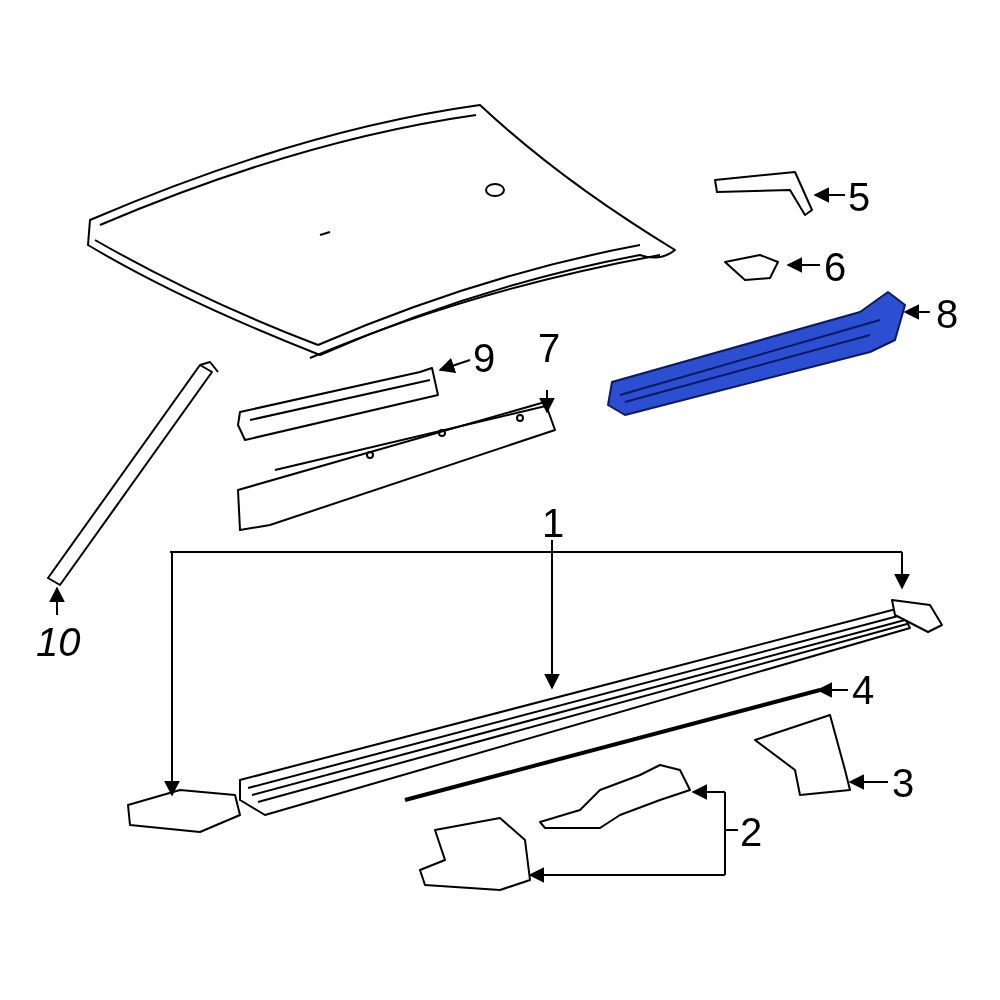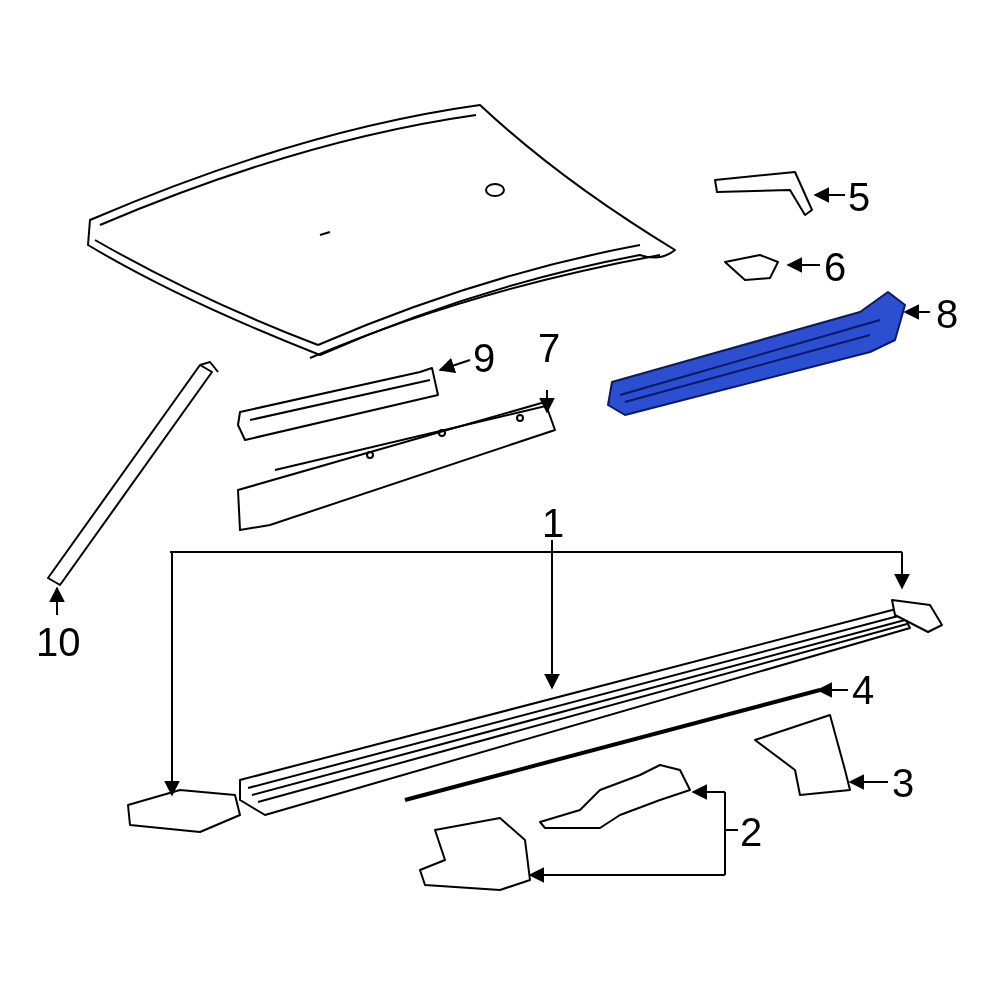--- a/index.html
+++ b/index.html
@@ -104,14 +104,14 @@
 
 <div class="callout" style="left:542px;top:503px;">1</div>
 <div class="callout" style="left:740px;top:812px;">2</div>
 <div class="callout" style="left:892px;top:763px;">3</div>
 <div class="callout" style="left:852px;top:670px;">4</div>
 <div class="callout" style="left:848px;top:177px;">5</div>
 <div class="callout" style="left:824px;top:247px;">6</div>
 <div class="callout" style="left:538px;top:328px;">7</div>
 <div class="callout" style="left:936px;top:294px;">8</div>
 <div class="callout" style="left:473px;top:338px;">9</div>
-<div class="callout" style="left:36px;top:622px;">10</div>
+<div class="callout" style="left:36px;top:622px;font-style:italic;">10</div>
 </div>
 
 </body></html>

